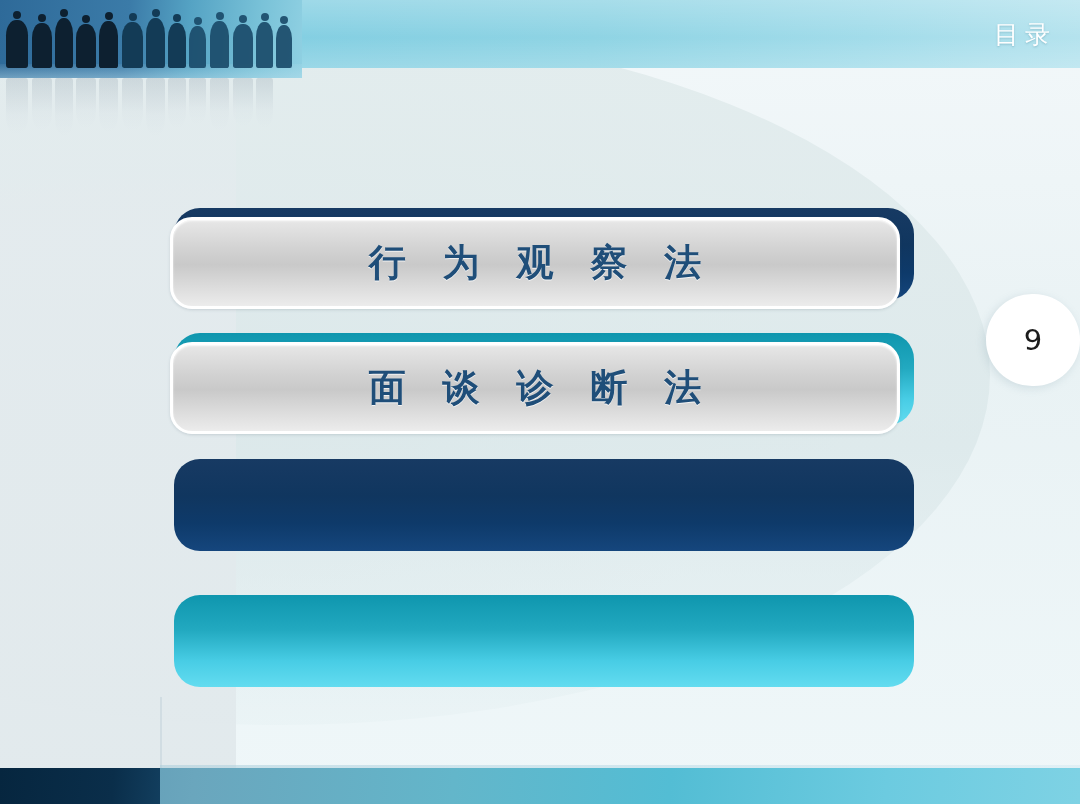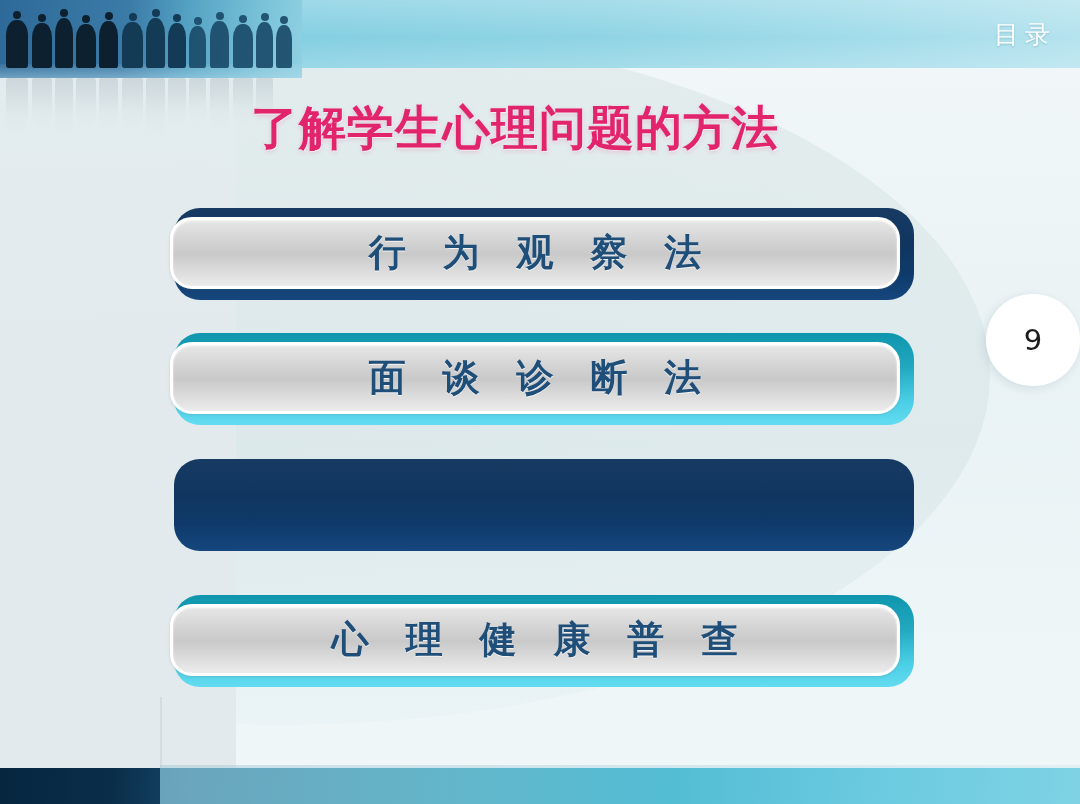--- a/index.html
+++ b/index.html
@@ -169,21 +169,21 @@
     background: linear-gradient(180deg, #173a63 0%, #10365f 40%, #0e3a6a 70%, #15467d 100%);
   }
   .pill-shadowbar.cyan {
     background: linear-gradient(180deg, #0f96ae 0%, #22a9c0 38%, #48cde5 72%, #63dcf0 100%);
   }
   .pill-face {
     position: absolute;
     left: 0;
     top: 9px;
     width: 730px;
-    height: 72px;
+    height: 92px;
     border-radius: 22px;
     border: 3px solid #ffffff;
     box-sizing: border-box;
     background: linear-gradient(180deg, #e7e7e7 0%, #d2d2d2 34%, #c9c9c9 52%, #dcdcdc 78%, #ececec 100%);
     box-shadow:
       inset 0 1px 2px rgba(255,255,255,0.85),
       0 1px 3px rgba(90,110,125,0.22);
     display: flex;
     align-items: center;
     justify-content: center;
@@ -294,21 +294,20 @@
     <div class="rfig" style="left:99px; width:19px; height:54px;"></div>
     <div class="rfig" style="left:122px;width:21px; height:52px;"></div>
     <div class="rfig" style="left:146px;width:19px; height:58px;"></div>
     <div class="rfig" style="left:168px;width:18px; height:50px;"></div>
     <div class="rfig" style="left:189px;width:17px; height:46px;"></div>
     <div class="rfig" style="left:210px;width:19px; height:52px;"></div>
     <div class="rfig" style="left:233px;width:20px; height:48px;"></div>
     <div class="rfig" style="left:256px;width:17px; height:50px;"></div>
   </div>
 
-  <div class="title">了解学生心理问题的方法</div>
 
   <div class="pill-wrap" style="top:208px;">
     <div class="pill-shadowbar navy"></div>
     <div class="pill-face">
       <span class="pill-label">行 为 观 察 法</span>
     </div>
   </div>
 
   <div class="pill-wrap" style="top:333px;padding-left:48px;">
     <div class="pill-shadowbar cyan"></div>
@@ -316,23 +315,20 @@
       <span class="pill-label">面 谈 诊 断 法</span>
     </div>
   </div>
 
   <div class="pill-wrap" style="top:459px;">
     <div class="pill-shadowbar navy"></div>
   </div>
 
   <div class="pill-wrap" style="top:595px;">
     <div class="pill-shadowbar cyan"></div>
-    <div class="pill-face">
-      <span class="pill-label">心 理 健 康 普 查</span>
-    </div>
   </div>
 
   <div class="page-pill">
     <span class="page-num">9</span>
   </div>
 
   <div class="left-panel-edge"></div>
   <div class="footer-hairline"></div>
   <div class="footer-bar"></div>
   <div class="footer-bar-dark"></div>

